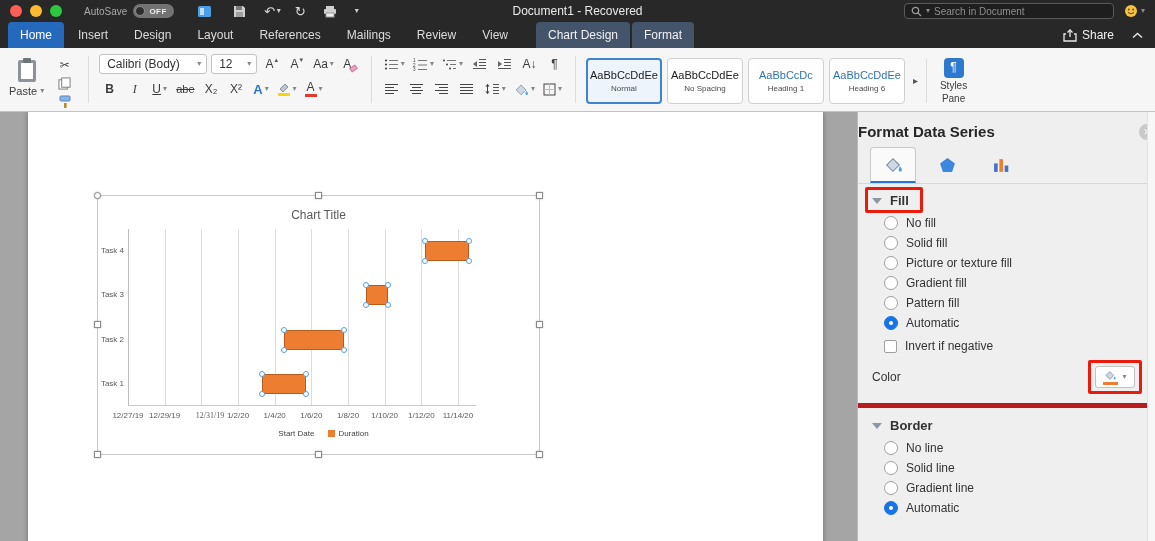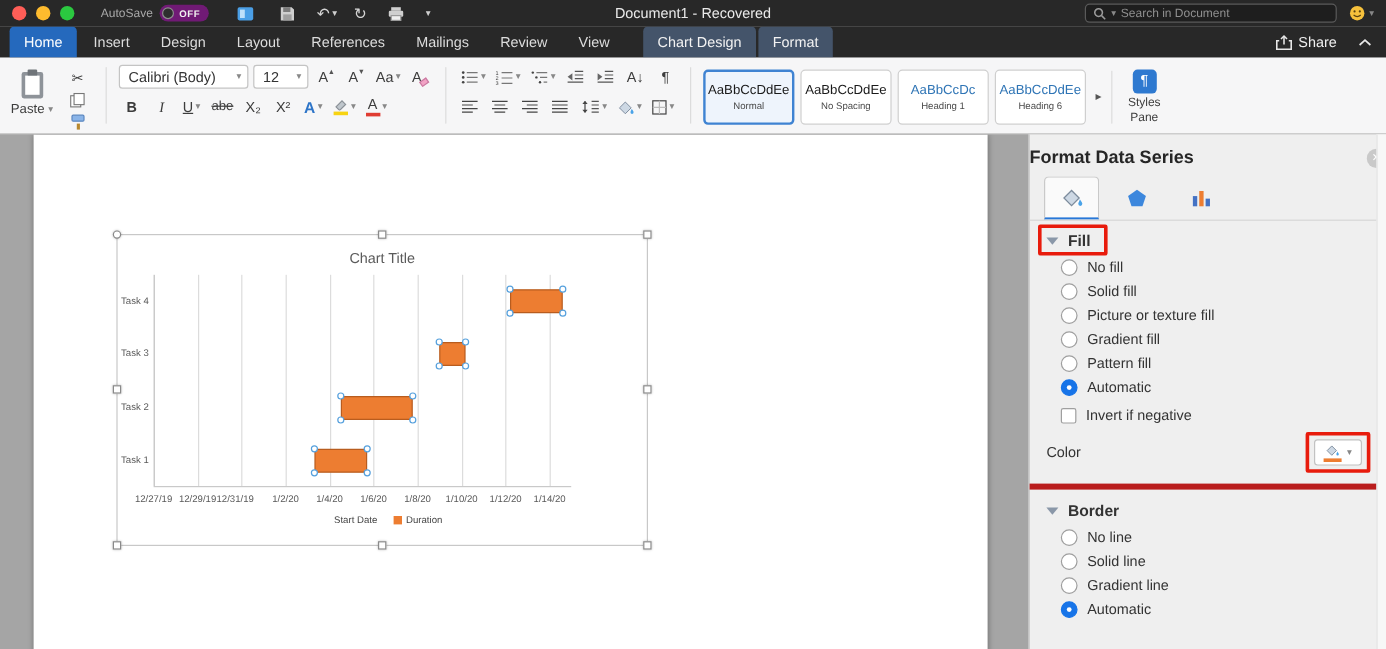--- a/index.html
+++ b/index.html
@@ -6,21 +6,21 @@
   body{background:#555;font-family:"Liberation Sans","DejaVu Sans",sans-serif}
   .app{width:1155px;height:541px;position:relative;overflow:hidden;display:flex;flex-direction:column;background:#a5a5a5}
 
   
   .titlebar{height:22px;background:#282828;display:flex;align-items:center;padding:0 10px;position:relative;flex:0 0 auto}
   .tls{display:flex;gap:8px;align-items:center}
   .tl{width:12px;height:12px;border-radius:50%;display:inline-block}
   .tl.red{background:#ff5e57}.tl.yellow{background:#febb2e}.tl.green{background:#2bc840}
   .autosave{display:flex;align-items:center;gap:6px;margin-left:22px}
   .as-label{font-size:10px;color:#a9a9a9}
-  .as-toggle{display:flex;align-items:center;gap:4px;background:#701a75;border-radius:8px;height:14px;padding:0 7px 0 2px}
+  .as-toggle{display:flex;align-items:center;gap:4px;background:#737373;border-radius:8px;height:14px;padding:0 7px 0 2px}
   .as-knob{width:10px;height:10px;border-radius:50%;background:#2e2e2e;border:1px solid #8d8d8d}
   .as-state{font-size:8px;color:#f0f0f0;font-weight:bold;letter-spacing:.5px}
   .qat{display:flex;align-items:center;gap:14px;margin-left:20px;color:#d5d5d5}
   .qat .glyph{font-size:13px;color:#d5d5d5;line-height:1}
   .caret{font-size:8px;color:#888;line-height:1}
   .qat .caret{color:#cfcfcf}
   .undo-wrap{display:flex;align-items:center;gap:2px}
   .doc-title{position:absolute;left:0;right:0;text-align:center;color:#eaeaea;font-size:12px;pointer-events:none}
   .tb-right{margin-left:auto;display:flex;align-items:center;gap:10px}
   .searchbox{width:210px;height:16px;background:#1e1e1e;border:1px solid #5a5a5a;border-radius:4px;display:flex;align-items:center;gap:4px;padding:0 6px;color:#8f8f8f;font-size:10px}
@@ -520,28 +520,28 @@
                 <span class="sw" id="sw0" style="visibility: hidden;"></span>
                 <span>Start Date</span>
               </span>
             <span class="leg-item">
                 <span class="sw" id="sw1" style="background: rgb(237, 125, 49);"></span>
                 <span>Duration</span>
               </span>
           </div>
         <div class="xlab" style="left: 8px;">12/27/19</div>
             <div class="xlab" style="left: 44.6667px;">12/29/19</div>
-            <div class="xlab" style="left: 76px;">12/31/19</div>
+            <div class="xlab" style="left: 90px; font-family: Liberation Serif, serif;">12/31/19</div>
             <div class="xlab" style="left: 118px;">1/2/20</div>
             <div class="xlab" style="left: 154.667px;">1/4/20</div>
             <div class="xlab" style="left: 191.333px;">1/6/20</div>
             <div class="xlab" style="left: 228px;">1/8/20</div>
             <div class="xlab" style="left: 264.667px;">1/10/20</div>
             <div class="xlab" style="left: 301.333px;">1/12/20</div>
-            <div class="xlab" style="left: 338px;">1/14/20</div>
+            <div class="xlab" style="left: 338px;">11/14/20</div>
             <div class="ylab" style="top: 182.875px;">Task 1</div>
             <div class="ylab" style="top: 138.625px;">Task 2</div>
             <div class="ylab" style="top: 94.375px;">Task 3</div>
             <div class="ylab" style="top: 50.125px;">Task 4</div>
           </div>
       </div>
     </div>
 
     <div class="panel">
       <div class="p-head">

